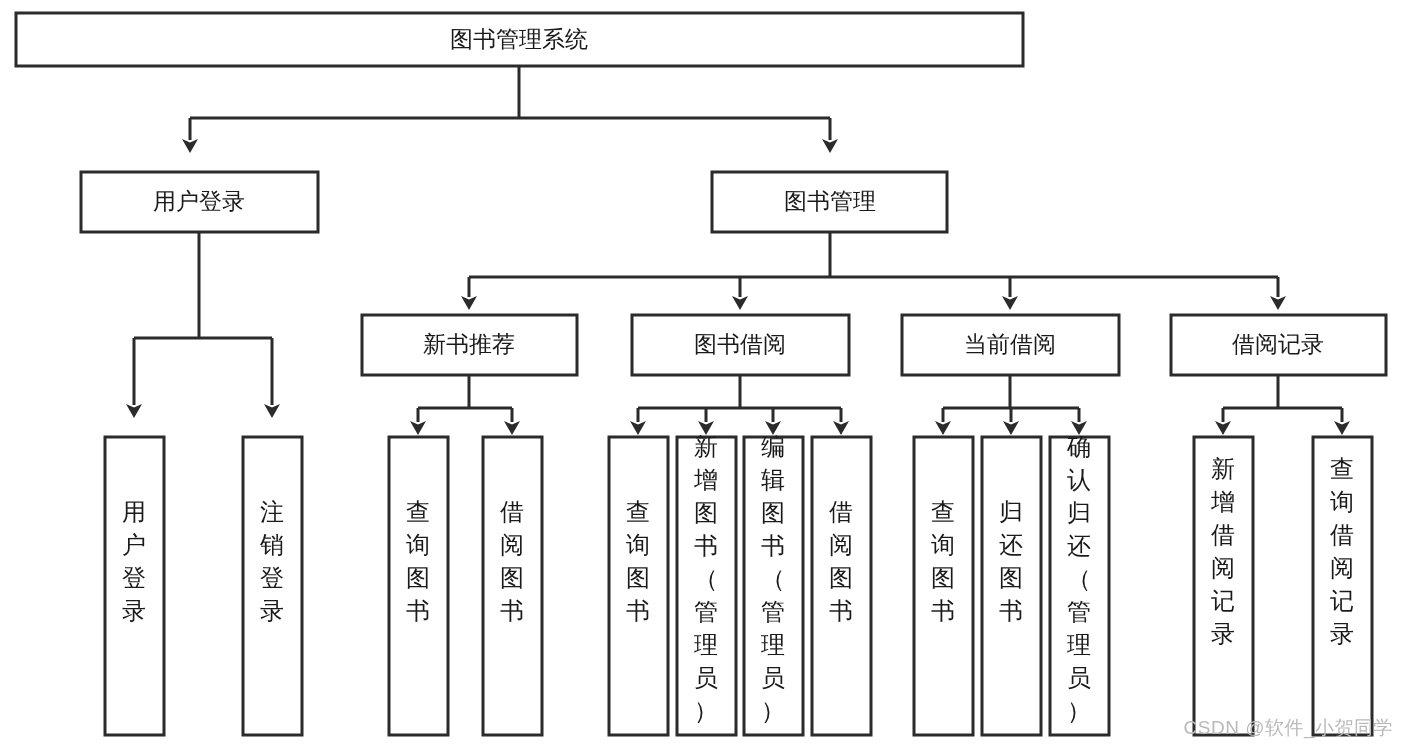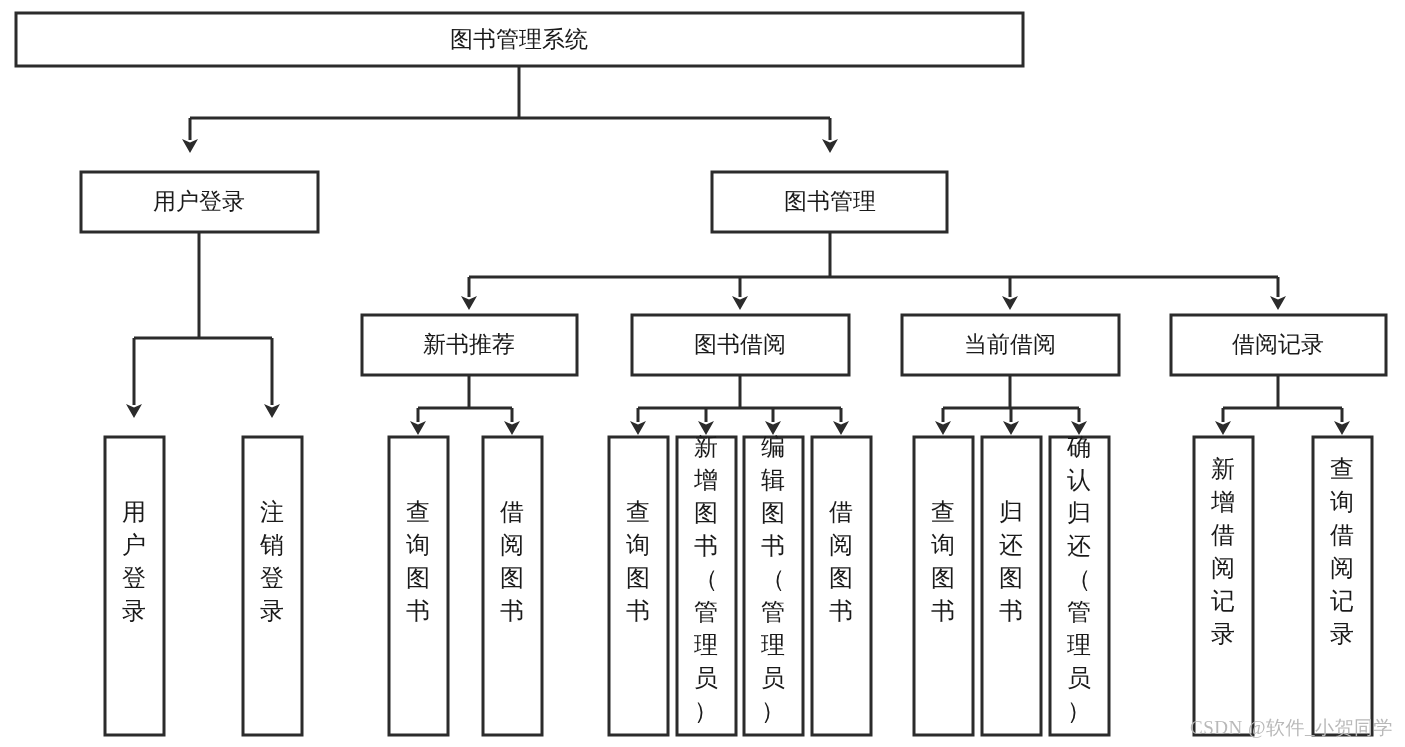--- a/index.html
+++ b/index.html
@@ -47,21 +47,21 @@
     fill: none;
   }
   .arrow-head {
     fill: #2b2b2b;
     stroke: none;
   }
   .watermark {
     position: absolute;
     right: 12px;
     bottom: 6px;
-    font-family: Liberation Serif, serif;
+    font-family: Liberation Sans, sans-serif;
     font-size: 19px;
     color: #b9b9b9;
     letter-spacing: 0.5px;
     white-space: nowrap;
     pointer-events: none;
   }
 </style>
 </head>
 <body>
 

